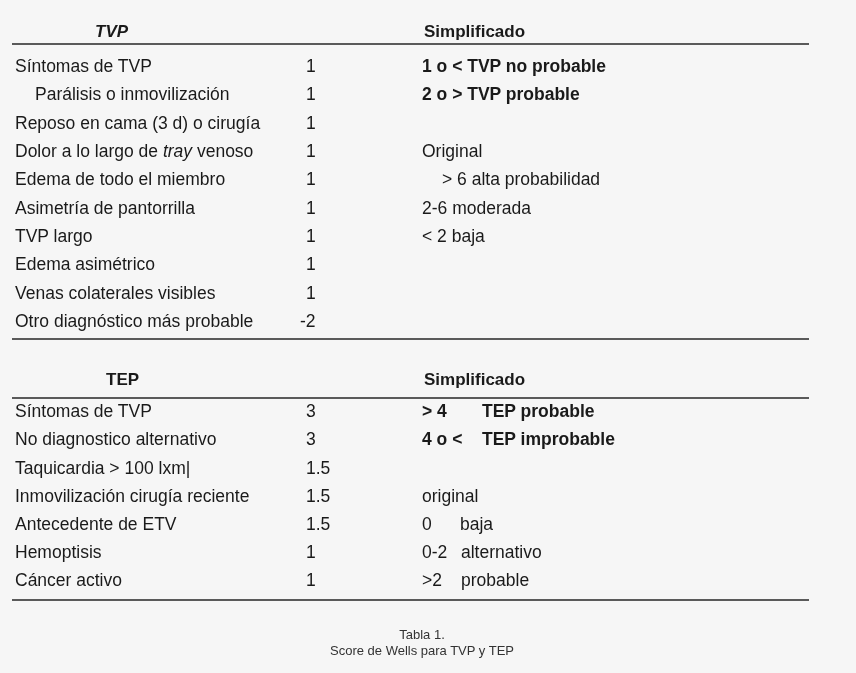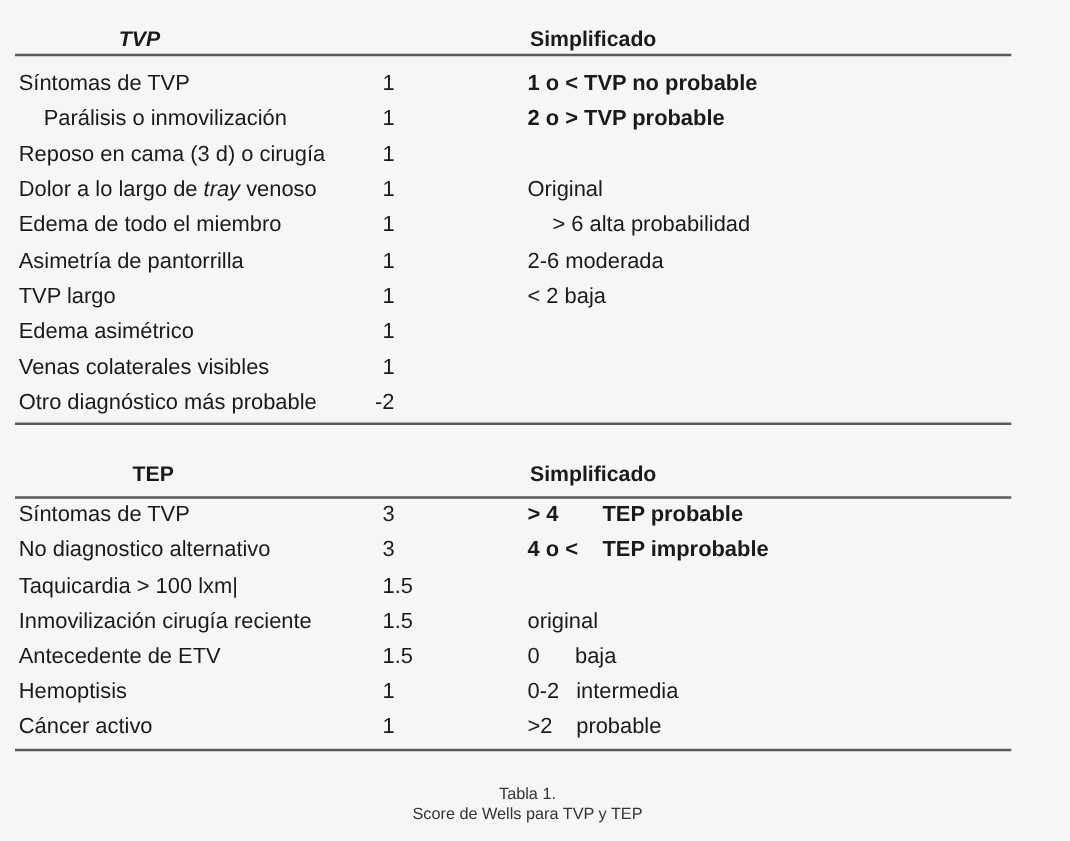--- a/index.html
+++ b/index.html
@@ -94,21 +94,21 @@
 <div>
   <div class="abs cell bold" style="left:422px;top:401px;">&gt; 4</div>
   <div class="abs cell bold" style="left:482px;top:401px;">TEP probable</div>
   <div class="abs cell bold" style="left:422px;top:429px;">4 o &lt;</div>
   <div class="abs cell bold" style="left:482px;top:429px;">TEP improbable</div>
 
   <div class="abs cell" style="left:422px;top:486px;">original</div>
   <div class="abs cell" style="left:422px;top:514px;">0</div>
   <div class="abs cell" style="left:460px;top:514px;">baja</div>
   <div class="abs cell" style="left:422px;top:542px;">0-2</div>
-  <div class="abs cell" style="left:461px;top:542px;">intermedia</div>
+  <div class="abs cell" style="left:461px;top:542px;">alternativo</div>
   <div class="abs cell" style="left:422px;top:570px;">&gt;2</div>
   <div class="abs cell" style="left:461px;top:570px;">probable</div>
 </div>
 
 <div class="rule" style="top:599px;height:2px;"></div>
 
 <div class="caption" style="top:627px;">Tabla 1.</div>
 <div class="caption" style="top:643px;">Score de Wells para TVP y TEP</div>
 
 </body></html>

